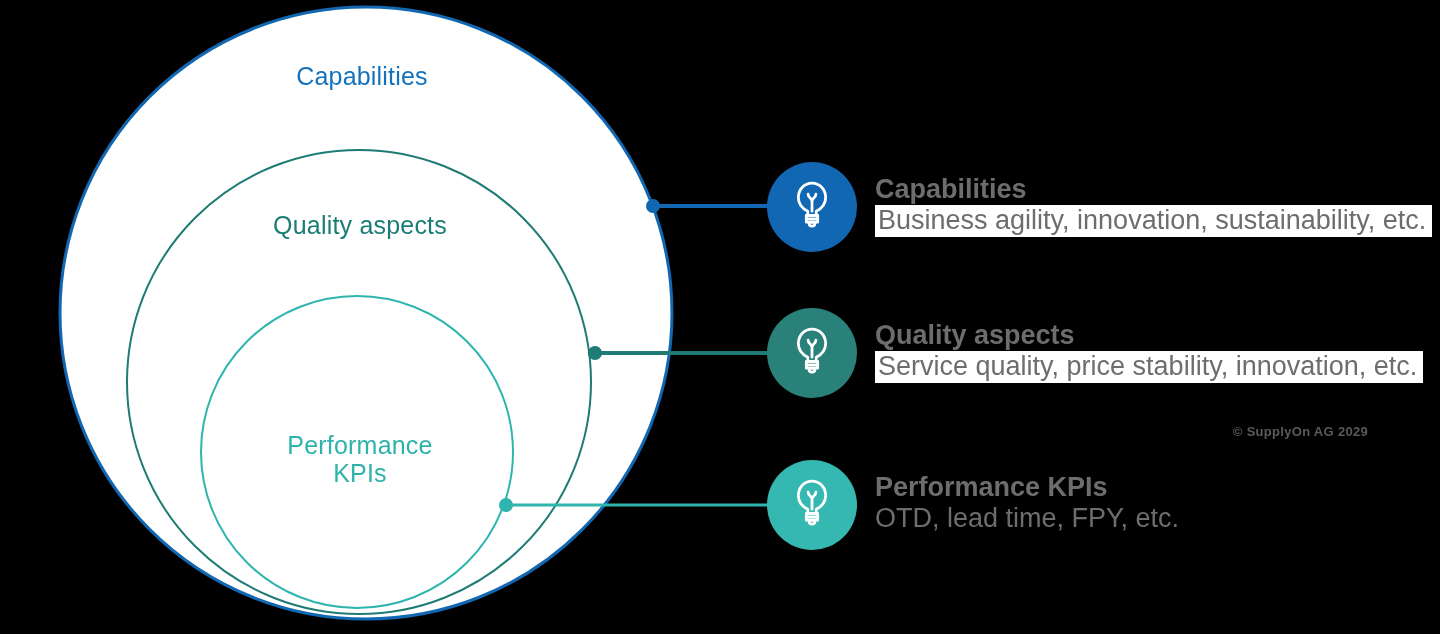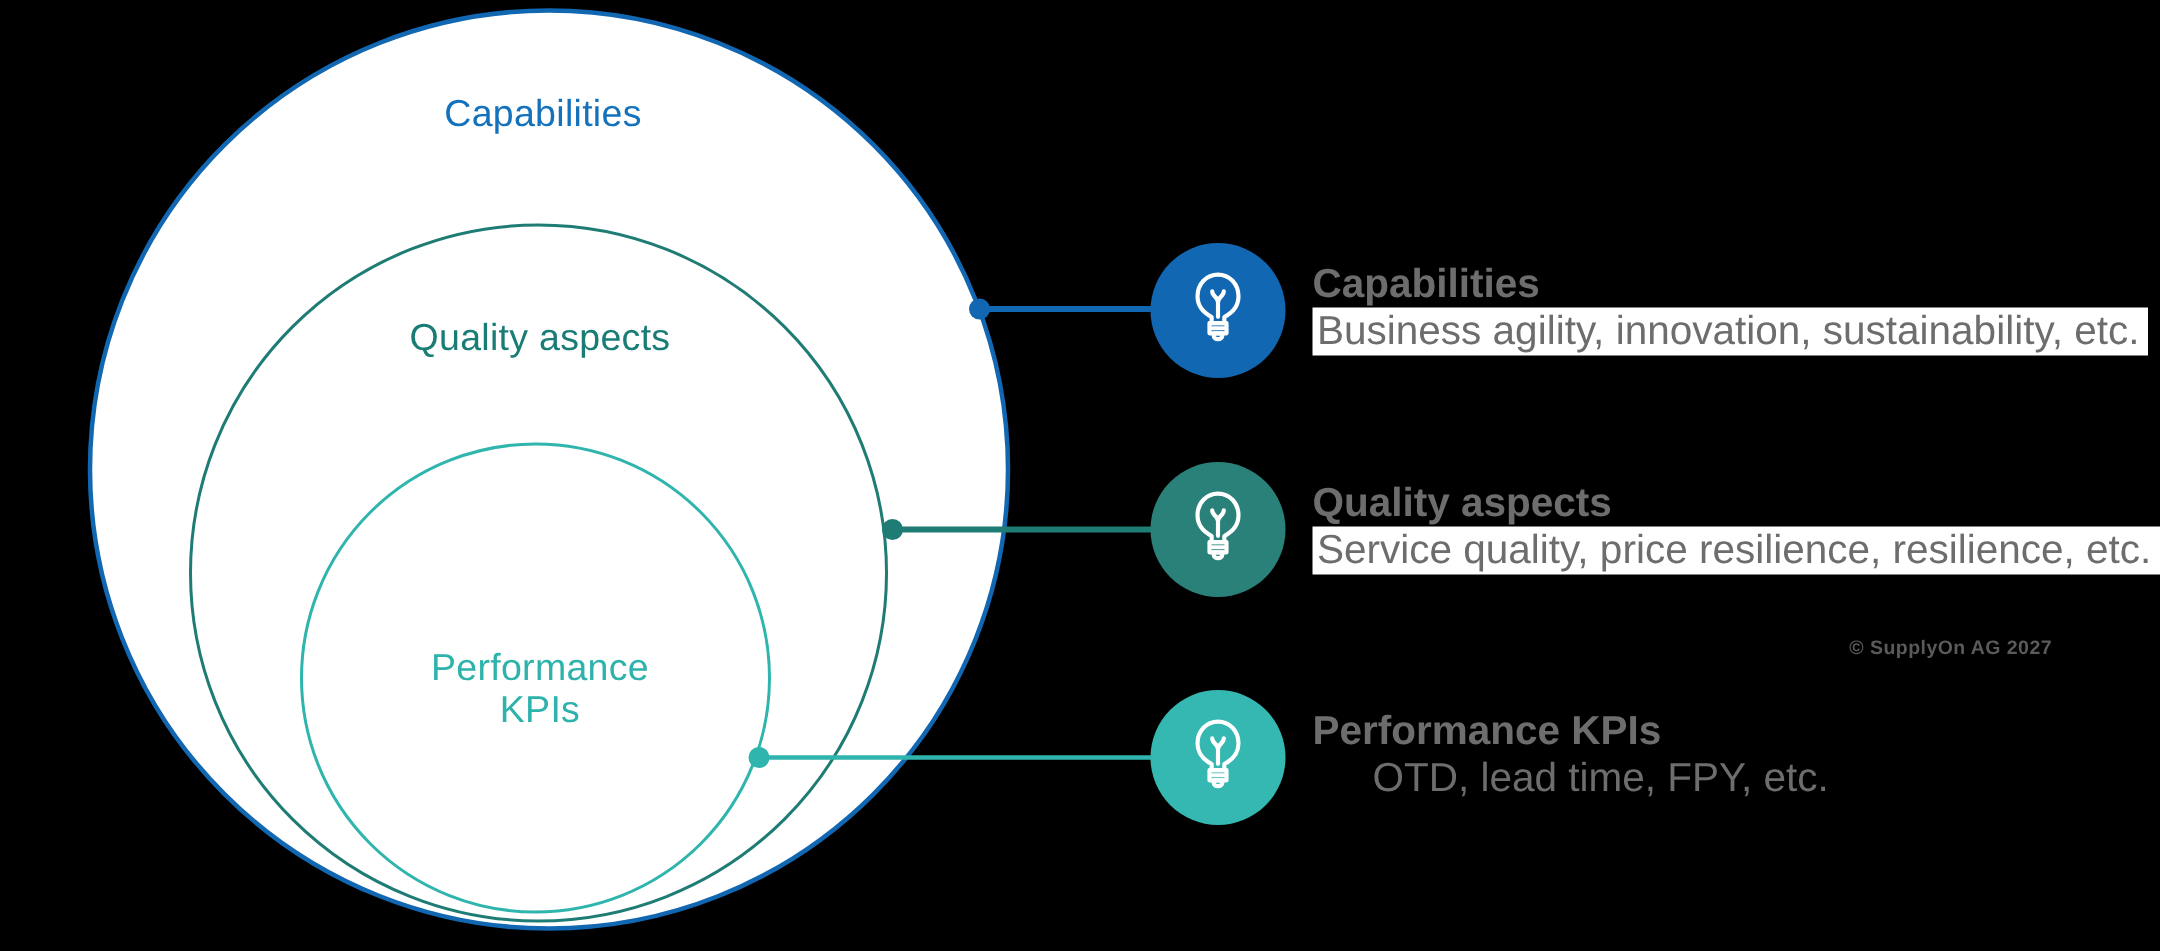--- a/index.html
+++ b/index.html
@@ -67,21 +67,20 @@
     line-height: 31px;
     color: #6D6D6D;
     background: #FFFFFF;
     padding: 0 6px 1px 3px;
     margin-top: 1px;
     white-space: nowrap;
   }
   .callout-desc.no-highlight {
     background: transparent;
     padding-left: 0;
-    margin-left: 40px;
   }
   
   .copyright {
     position: absolute;
     right: 72px; bottom: 11px;
     font-size: 13px;
     font-weight: bold;
     color: #5A5A5A;
     letter-spacing: 0.3px;
   }
@@ -132,34 +131,34 @@
     <div class="callout-icon teal">
       <svg viewBox="0 0 48 48" fill="none" stroke="#FFFFFF" stroke-width="2.3" stroke-linecap="round" stroke-linejoin="round">
         <path d="M20.5 31 V27.6 C15.8 25.2 12.7 21.2 12.7 16.2 C12.7 9.3 17.7 4.2 24 4.2 C30.3 4.2 35.3 9.3 35.3 16.2 C35.3 21.2 32.2 25.2 27.5 27.6 V31 Z"></path>
         <path d="M24 27.5 V19.5 M24 19.5 C24 16.2 20.8 16.5 20.8 13.4 M24 19.5 C24 16.2 27.2 16.5 27.2 13.4"></path>
         <path d="M19.3 31 H28.7 V36.6 H19.3 Z M19.3 33.8 H28.7"></path>
         <path d="M21.6 36.6 H26.4 V37.6 C26.4 39 25.4 39.8 24 39.8 C22.6 39.8 21.6 39 21.6 37.6 Z"></path>
       </svg>
     </div>
     <div class="callout-text">
       <div class="callout-title">Quality aspects</div>
-      <span class="callout-desc">Service quality, price resilience, resilience, etc.</span>
+      <span class="callout-desc">Service quality, price stability, innovation, etc.</span>
     </div>
   </div>
 
   <div class="callout c3">
     <div class="callout-icon turquoise">
       <svg viewBox="0 0 48 48" fill="none" stroke="#FFFFFF" stroke-width="2.3" stroke-linecap="round" stroke-linejoin="round">
         <path d="M20.5 31 V27.6 C15.8 25.2 12.7 21.2 12.7 16.2 C12.7 9.3 17.7 4.2 24 4.2 C30.3 4.2 35.3 9.3 35.3 16.2 C35.3 21.2 32.2 25.2 27.5 27.6 V31 Z"></path>
         <path d="M24 27.5 V19.5 M24 19.5 C24 16.2 20.8 16.5 20.8 13.4 M24 19.5 C24 16.2 27.2 16.5 27.2 13.4"></path>
         <path d="M19.3 31 H28.7 V36.6 H19.3 Z M19.3 33.8 H28.7"></path>
         <path d="M21.6 36.6 H26.4 V37.6 C26.4 39 25.4 39.8 24 39.8 C22.6 39.8 21.6 39 21.6 37.6 Z"></path>
       </svg>
     </div>
     <div class="callout-text">
       <div class="callout-title">Performance KPIs</div>
       <span class="callout-desc no-highlight">OTD, lead time, FPY, etc.</span>
     </div>
   </div>
 
-  <div class="copyright">© SupplyOn AG 2027</div>
+  <div class="copyright">© SupplyOn AG 2029</div>
 
 </div>
 
 </body></html>

